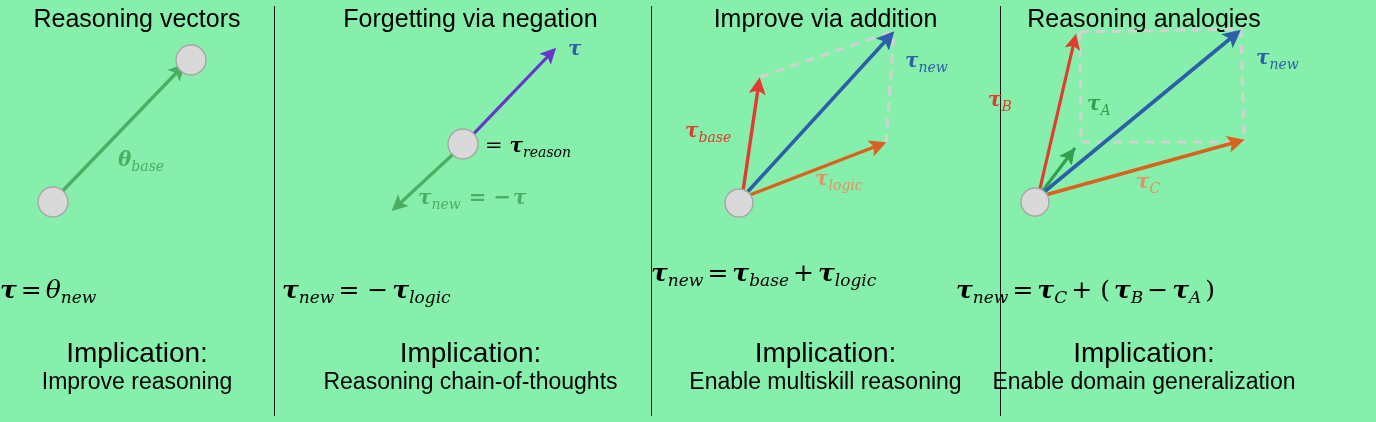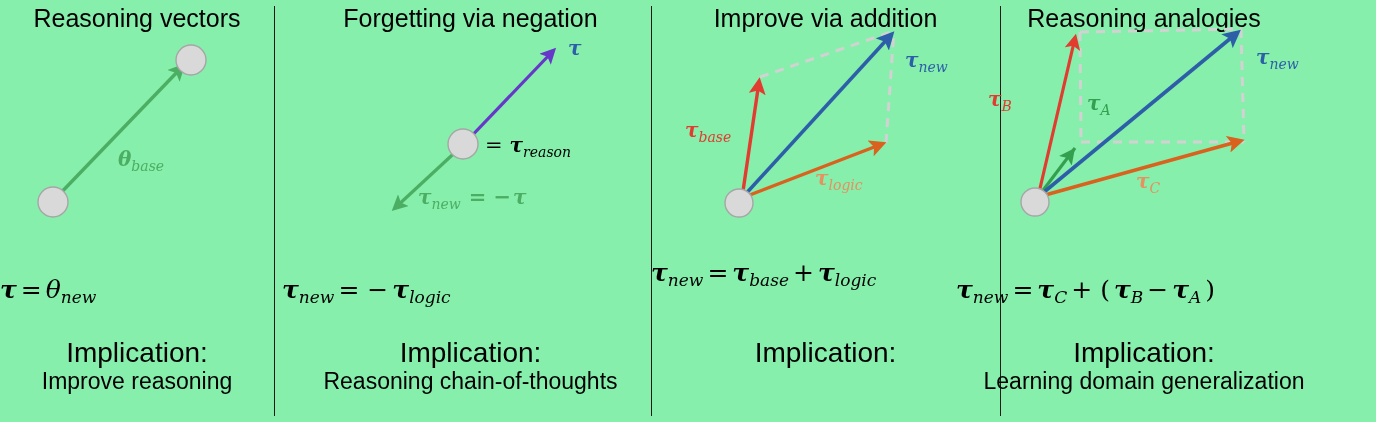--- a/index.html
+++ b/index.html
@@ -221,20 +221,21 @@
         <tspan>τ</tspan><tspan class="vlabel-sub" dy="5">logic</tspan>
       </text>
     </svg>
 
     <div class="formula" style="top:258px;">
       <span class="mtau">τ</span><span class="sub">new</span><span class="op">=</span><span class="mtau">τ</span><span class="sub">base</span><span class="op">+</span><span class="mtau">τ</span><span class="sub">logic</span>
     </div>
 
     <div class="implication-block" style="top:338px;">
       <div class="implication-head">Implication:</div>
+      <div class="implication-body">Enable multiskill reasoning</div>
     </div>
   </div>
 
   <div class="panel" style="left:956px; width:376px;">
     <div class="panel-title">Reasoning analogies</div>
 
     <svg class="diagram" viewBox="0 0 376 230" width="376" height="230">
       <defs>
         <marker id="ah-red4" markerWidth="5" markerHeight="5" refX="3.6" refY="2.5" orient="auto">
           <path d="M0,0 L5,2.5 L0,5 L1.1,2.5 z" fill="#E23B30"></path>
@@ -275,17 +276,17 @@
         <tspan>τ</tspan><tspan class="vlabel-sub" dy="5">C</tspan>
       </text>
     </svg>
 
     <div class="formula" style="top:275px;">
       <span class="mtau">τ</span><span class="sub">new</span><span class="op">=</span><span class="mtau">τ</span><span class="sub">C</span><span class="op">+</span><span class="op">(</span><span class="mtau">τ</span><span class="sub">B</span><span class="op">−</span><span class="mtau">τ</span><span class="sub">A</span><span class="op">)</span>
     </div>
 
     <div class="implication-block" style="top:338px;">
       <div class="implication-head">Implication:</div>
-      <div class="implication-body">Learning domain generalization</div>
+      <div class="implication-body">Enable domain generalization</div>
     </div>
   </div>
 
 </div>
 
 </body></html>

